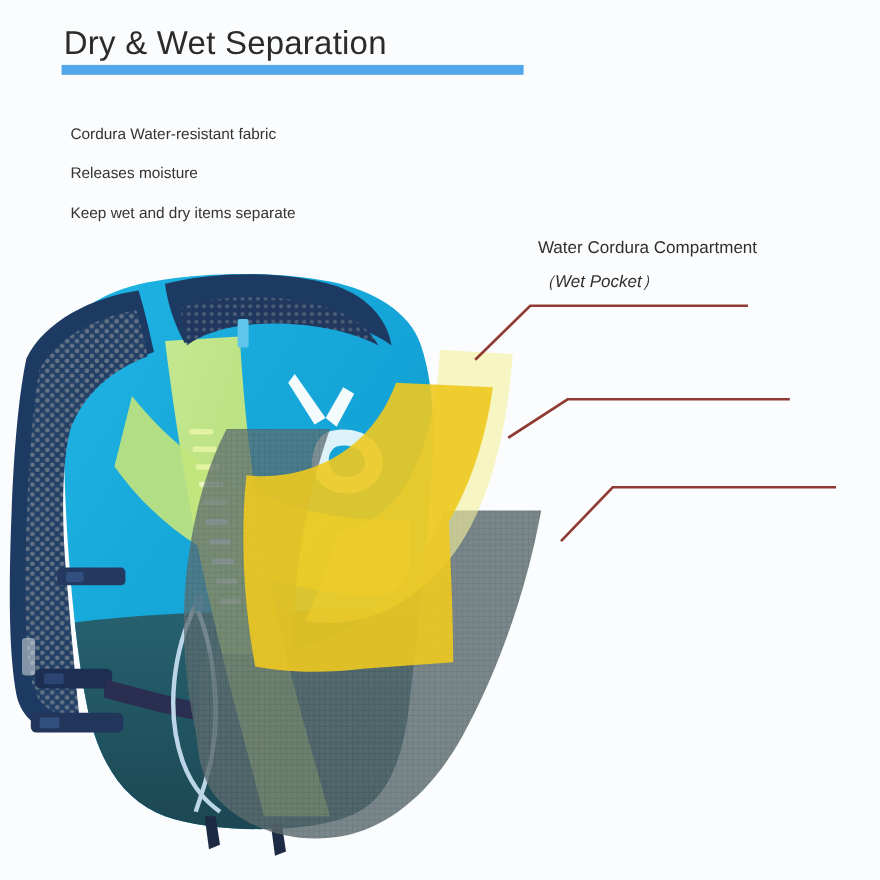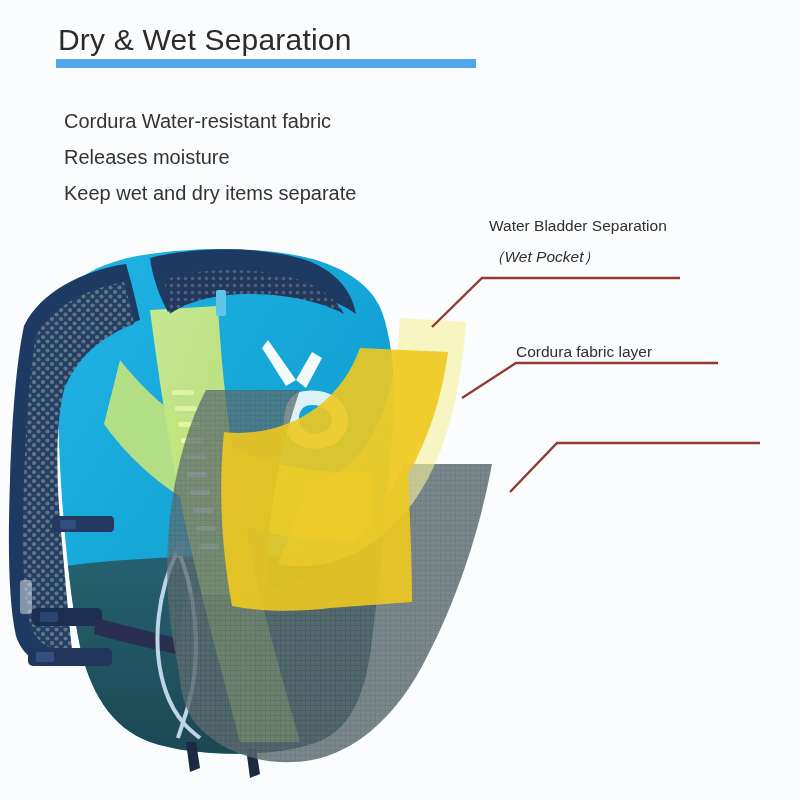--- a/index.html
+++ b/index.html
@@ -42,21 +42,21 @@
   }
 
   
   #features {
     position: absolute;
     left: 64px;
     top: 103px;
     width: 420px;
   }
   .feature-line {
-    font-size: 20px;
+    font-size: 14px;
     line-height: 36px;
     color: #333333;
     white-space: nowrap;
   }
 
   
   .callout-label {
     position: absolute;
     font-size: 15.5px;
     line-height: 28px;
@@ -318,19 +318,18 @@
 
     </svg>
   </div>
 
   <svg id="leaders" viewBox="0 0 800 800" xmlns="http://www.w3.org/2000/svg">
     <polyline points="680,278 482,278 432,327" fill="none" stroke="#8f3a33" stroke-width="2.4"></polyline>
     <polyline points="718,363 516,363 462,398" fill="none" stroke="#8f3a33" stroke-width="2.4"></polyline>
     <polyline points="760,443 557,443 510,492" fill="none" stroke="#8f3a33" stroke-width="2.4"></polyline>
   </svg>
 
-  <div class="callout-label" id="callout-wet-l1">Water Bladder Separation</div>
+  <div class="callout-label" id="callout-wet-l1">Water Cordura Compartment</div>
   <div class="callout-label" id="callout-wet-l2">（Wet Pocket）</div>
 
-  <div class="callout-label" id="callout-cordura">Cordura fabric layer</div>
 
 
 </div>
 
 </body></html>

